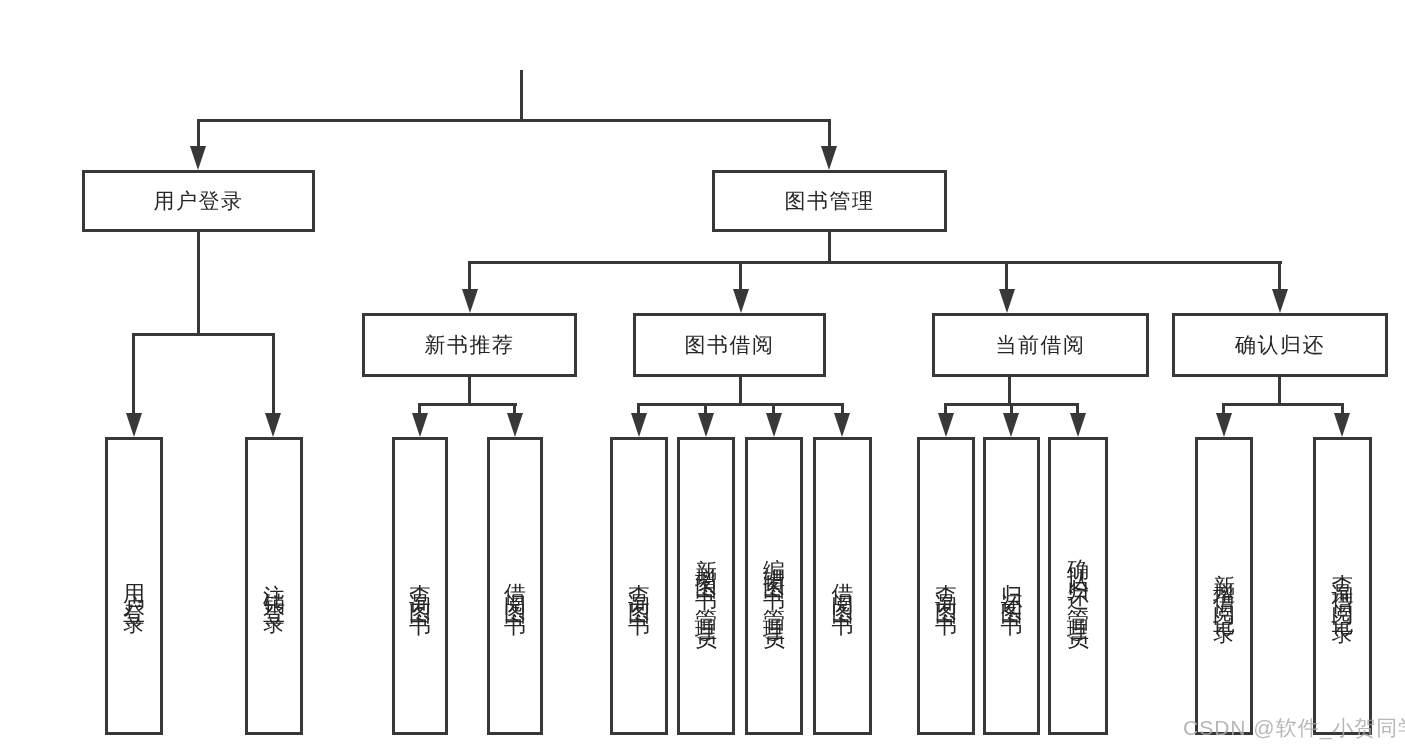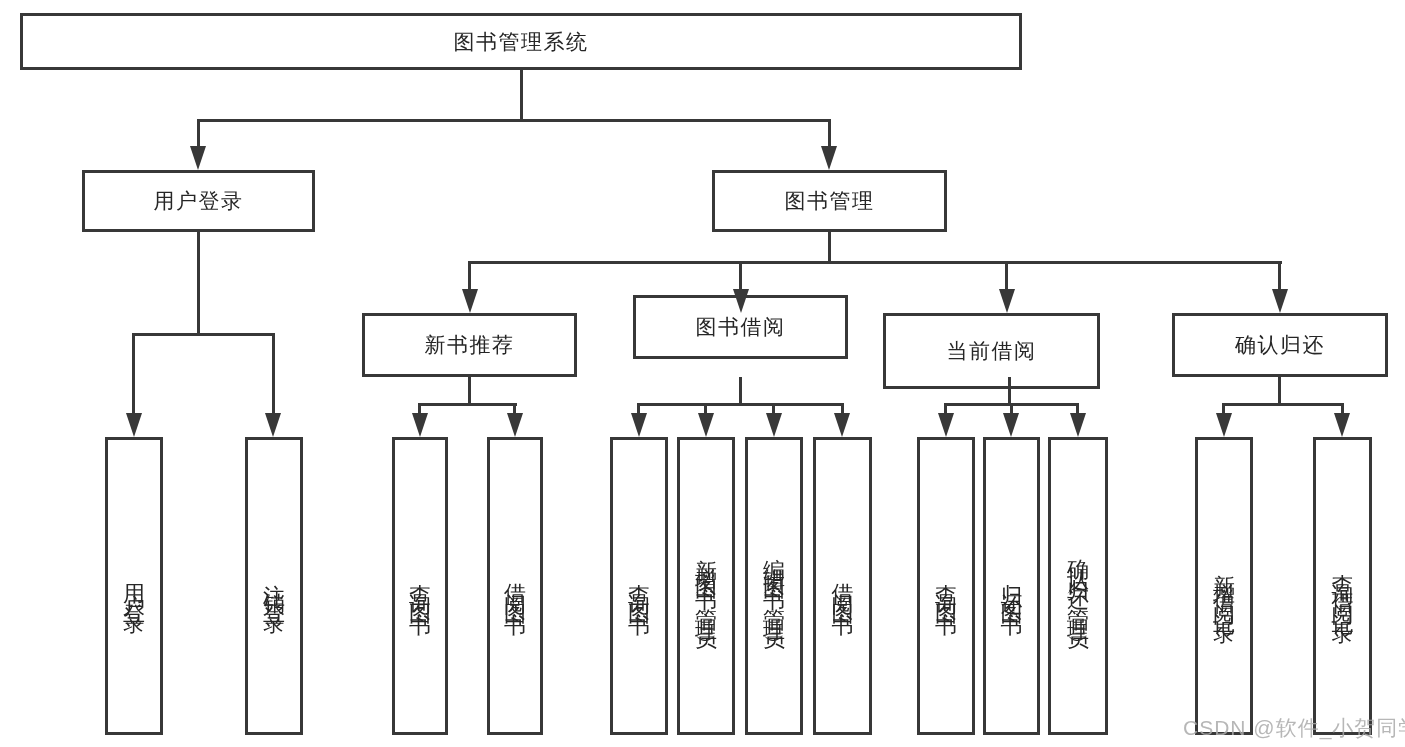--- a/index.html
+++ b/index.html
@@ -34,27 +34,26 @@
     position:absolute;left:1183px;top:714px;z-index:9;
     font-size:21px;letter-spacing:1px;color:var(--watermark);opacity:.85;
     white-space:nowrap;
   }
 </style>
 </head>
 <body>
 
 <div id="canvas">
 
-  <div class="bx h" style="left:20px;top:13px;width:1002px;height:57px">图书管理系统</div>
   <div class="bx h" style="left:82px;top:170px;width:233px;height:62px">用户登录</div>
   <div class="bx h" style="left:362px;top:313px;width:215px;height:64px">新书推荐</div>
 
   <div class="bx h" style="left:712px;top:170px;width:235px;height:62px">图书管理</div>
-  <div class="bx h" style="left:633px;top:295px;width:215px;height:64px">图书借阅</div>
-  <div class="bx h" style="left:883px;top:313px;width:217px;height:76px">当前借阅</div>
+  <div class="bx h" style="left:633px;top:313px;width:193px;height:64px">图书借阅</div>
+  <div class="bx h" style="left:932px;top:313px;width:217px;height:64px">当前借阅</div>
   <div class="bx h" style="left:1172px;top:313px;width:216px;height:64px">确认归还</div>
 
   <div class="bx v" style="left:105px;top:437px;width:58px;height:298px">用户登录</div>
   <div class="bx v" style="left:245px;top:437px;width:58px;height:298px">注销登录</div>
 
   <div class="bx v" style="left:392px;top:437px;width:56px;height:298px">查询图书</div>
   <div class="bx v" style="left:487px;top:437px;width:56px;height:298px">借阅图书</div>
 
   <div class="bx v" style="left:610px;top:437px;width:58px;height:298px">查询图书</div>
   <div class="bx v" style="left:677px;top:437px;width:58px;height:298px">新增图书（管理员）</div>

